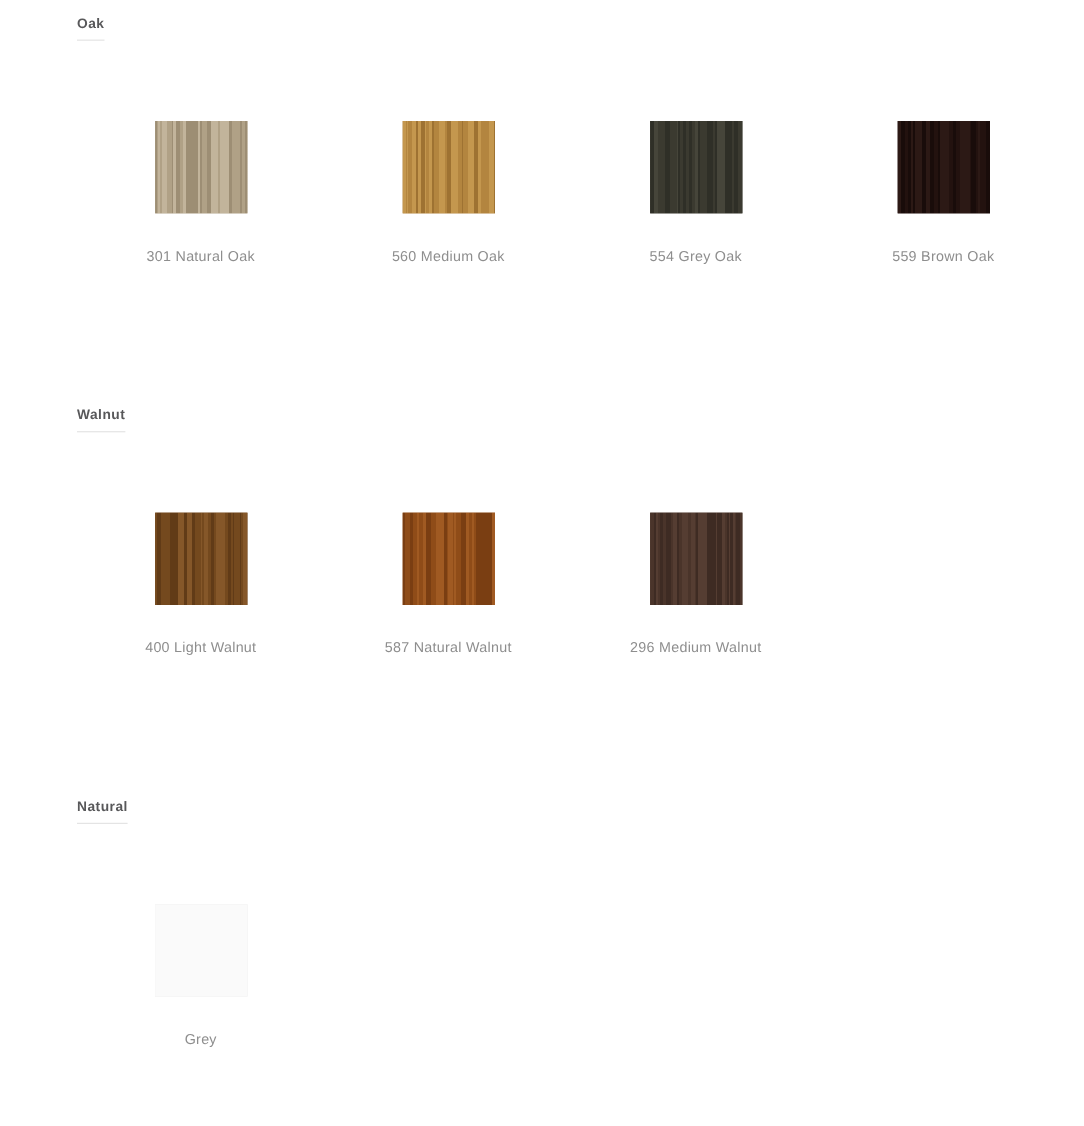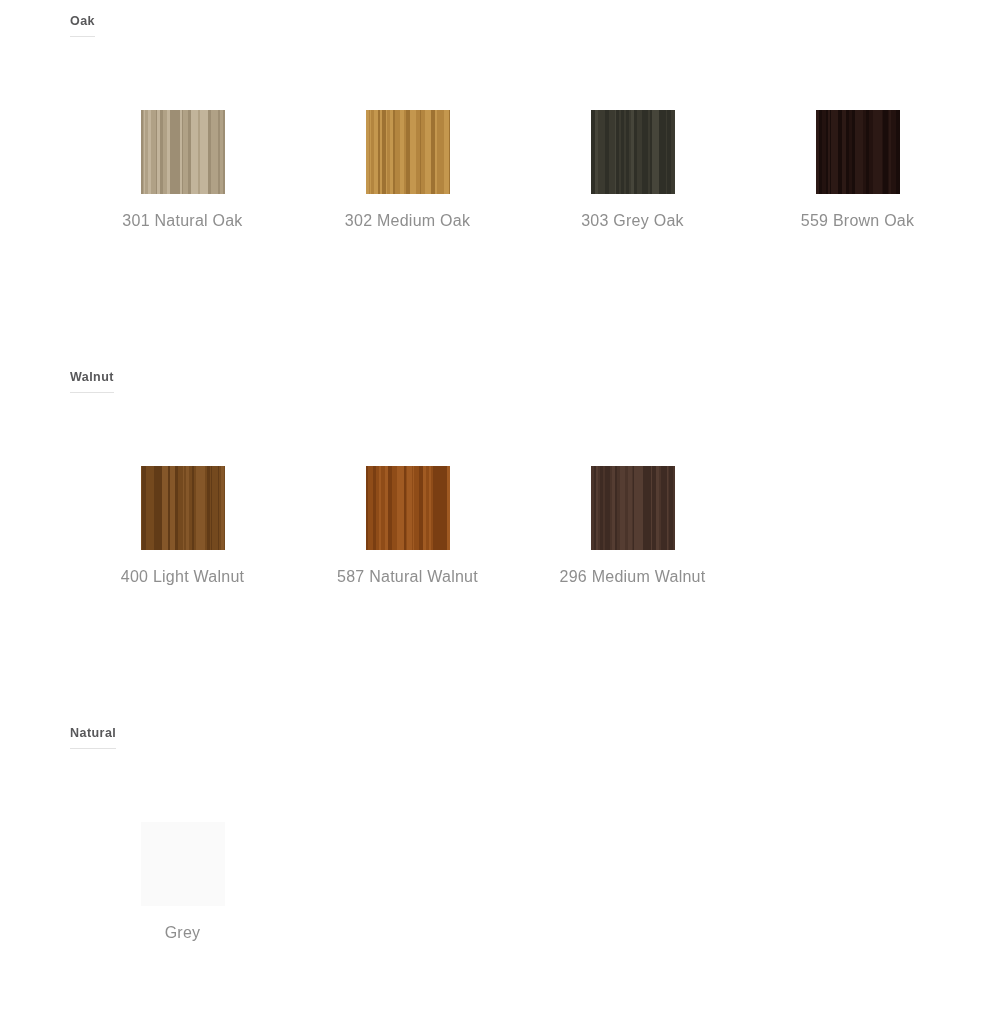--- a/index.html
+++ b/index.html
@@ -72,22 +72,22 @@
     overflow: hidden;
     background-color: #cccccc;
   }
 
   .grain {
     position: absolute;
     left: 0; top: 0; right: 0; bottom: 0;
   }
 
   .swatch-label {
-    margin-top: 20px;
-    font-size: 16px;
+    margin-top: 32px;
+    font-size: 13px;
     letter-spacing: 0.25px;
     color: #8e8e8e;
     text-align: center;
     line-height: 14px;
     white-space: nowrap;
   }
 
   .swatch-chip.bordered {
     box-shadow: inset 0 0 0 1px #ececec;
   }
@@ -103,27 +103,27 @@
         <div class="swatch-cell">
           <div class="swatch-chip" style="background-color: rgb(176, 161, 134);">
             <div class="grain" style="background: linear-gradient(90deg, rgb(157, 142, 116) 0px, rgb(157, 142, 116) 1.73px, rgb(176, 161, 134) 1.73px, rgb(176, 161, 134) 2.92px, rgb(194, 180, 155) 2.92px, rgb(194, 180, 155) 4.03px, rgb(176, 161, 134) 4.03px, rgb(176, 161, 134) 6.6px, rgb(194, 180, 155) 6.6px, rgb(194, 180, 155) 10.5px, rgb(176, 161, 134) 10.5px, rgb(176, 161, 134) 11.95px, rgb(176, 161, 134) 11.95px, rgb(176, 161, 134) 15.48px, rgb(157, 142, 116) 15.48px, rgb(157, 142, 116) 16.49px, rgb(194, 180, 155) 16.49px, rgb(194, 180, 155) 18.61px, rgb(157, 142, 116) 18.61px, rgb(157, 142, 116) 22.48px, rgb(176, 161, 134) 22.48px, rgb(176, 161, 134) 25.53px, rgb(194, 180, 155) 25.53px, rgb(194, 180, 155) 28.53px, rgb(157, 142, 116) 28.53px, rgb(157, 142, 116) 30.97px, rgb(157, 142, 116) 30.97px, rgb(157, 142, 116) 34.06px, rgb(157, 142, 116) 34.06px, rgb(157, 142, 116) 37.01px, rgb(157, 142, 116) 37.01px, rgb(157, 142, 116) 38.95px, rgb(194, 180, 155) 38.95px, rgb(194, 180, 155) 40.75px, rgb(157, 142, 116) 40.75px, rgb(157, 142, 116) 42.31px, rgb(176, 161, 134) 42.31px, rgb(176, 161, 134) 43.54px, rgb(176, 161, 134) 43.54px, rgb(176, 161, 134) 46.74px, rgb(157, 142, 116) 46.74px, rgb(157, 142, 116) 50.49px, rgb(194, 180, 155) 50.49px, rgb(194, 180, 155) 53.6px, rgb(194, 180, 155) 53.6px, rgb(194, 180, 155) 56.85px, rgb(176, 161, 134) 56.85px, rgb(176, 161, 134) 59.17px, rgb(194, 180, 155) 59.17px, rgb(194, 180, 155) 61.29px, rgb(194, 180, 155) 61.29px, rgb(194, 180, 155) 62.68px, rgb(194, 180, 155) 62.68px, rgb(194, 180, 155) 63.73px, rgb(194, 180, 155) 63.73px, rgb(194, 180, 155) 66.97px, rgb(157, 142, 116) 66.97px, rgb(157, 142, 116) 69.58px, rgb(176, 161, 134) 69.58px, rgb(176, 161, 134) 73.49px, rgb(176, 161, 134) 73.49px, rgb(176, 161, 134) 74.3px, rgb(176, 161, 134) 74.3px, rgb(176, 161, 134) 77.31px, rgb(157, 142, 116) 77.31px, rgb(157, 142, 116) 79.37px, rgb(176, 161, 134) 79.37px, rgb(176, 161, 134) 81.61px, rgb(157, 142, 116) 81.61px, rgb(157, 142, 116) 82.95px, rgb(157, 142, 116) 82.95px, rgb(157, 142, 116) 84.53px);"></div>
           </div>
           <div class="swatch-label">301 Natural Oak</div>
         </div>
         <div class="swatch-cell">
           <div class="swatch-chip" style="background-color: rgb(179, 133, 63);">
             <div class="grain" style="background: linear-gradient(90deg, rgb(196, 151, 78) 0px, rgb(196, 151, 78) 2.67px, rgb(179, 133, 63) 2.67px, rgb(179, 133, 63) 3.91px, rgb(196, 151, 78) 3.91px, rgb(196, 151, 78) 4.79px, rgb(179, 133, 63) 4.79px, rgb(179, 133, 63) 8.46px, rgb(196, 151, 78) 8.46px, rgb(196, 151, 78) 12.07px, rgb(158, 114, 50) 12.07px, rgb(158, 114, 50) 14.16px, rgb(196, 151, 78) 14.16px, rgb(196, 151, 78) 16.28px, rgb(158, 114, 50) 16.28px, rgb(158, 114, 50) 20.08px, rgb(196, 151, 78) 20.08px, rgb(196, 151, 78) 21.12px, rgb(179, 133, 63) 21.12px, rgb(179, 133, 63) 22.72px, rgb(179, 133, 63) 22.72px, rgb(179, 133, 63) 23.93px, rgb(196, 151, 78) 23.93px, rgb(196, 151, 78) 27px, rgb(158, 114, 50) 27px, rgb(158, 114, 50) 28.54px, rgb(179, 133, 63) 28.54px, rgb(179, 133, 63) 32.27px, rgb(179, 133, 63) 32.27px, rgb(179, 133, 63) 33.52px, rgb(196, 151, 78) 33.52px, rgb(196, 151, 78) 36.31px, rgb(196, 151, 78) 36.31px, rgb(196, 151, 78) 38.45px, rgb(179, 133, 63) 38.45px, rgb(179, 133, 63) 40.14px, rgb(158, 114, 50) 40.14px, rgb(158, 114, 50) 43.64px, rgb(196, 151, 78) 43.64px, rgb(196, 151, 78) 44.98px, rgb(196, 151, 78) 44.98px, rgb(196, 151, 78) 48.67px, rgb(196, 151, 78) 48.67px, rgb(196, 151, 78) 50.05px, rgb(179, 133, 63) 50.05px, rgb(179, 133, 63) 52.67px, rgb(179, 133, 63) 52.67px, rgb(179, 133, 63) 53.72px, rgb(158, 114, 50) 53.72px, rgb(158, 114, 50) 55.11px, rgb(179, 133, 63) 55.11px, rgb(179, 133, 63) 59.1px, rgb(196, 151, 78) 59.1px, rgb(196, 151, 78) 60.6px, rgb(196, 151, 78) 60.6px, rgb(196, 151, 78) 62.59px, rgb(196, 151, 78) 62.59px, rgb(196, 151, 78) 65.18px, rgb(158, 114, 50) 65.18px, rgb(158, 114, 50) 68.53px, rgb(196, 151, 78) 68.53px, rgb(196, 151, 78) 71.21px, rgb(179, 133, 63) 71.21px, rgb(179, 133, 63) 73.92px, rgb(179, 133, 63) 73.92px, rgb(179, 133, 63) 75.78px, rgb(179, 133, 63) 75.78px, rgb(179, 133, 63) 78.32px, rgb(196, 151, 78) 78.32px, rgb(196, 151, 78) 81px, rgb(196, 151, 78) 81px, rgb(196, 151, 78) 83.31px, rgb(158, 114, 50) 83.31px, rgb(158, 114, 50) 86.29px);"></div>
           </div>
-          <div class="swatch-label">302 Medium Oak</div>
+          <div class="swatch-label">560 Medium Oak</div>
         </div>
         <div class="swatch-cell">
           <div class="swatch-chip" style="background-color: rgb(59, 58, 48);">
             <div class="grain" style="background: linear-gradient(90deg, rgb(47, 47, 39) 0px, rgb(47, 47, 39) 3.6px, rgb(70, 69, 58) 3.6px, rgb(70, 69, 58) 7.37px, rgb(59, 58, 48) 7.37px, rgb(59, 58, 48) 10.97px, rgb(59, 58, 48) 10.97px, rgb(59, 58, 48) 13.72px, rgb(47, 47, 39) 13.72px, rgb(47, 47, 39) 17.68px, rgb(59, 58, 48) 17.68px, rgb(59, 58, 48) 20.5px, rgb(59, 58, 48) 20.5px, rgb(59, 58, 48) 24.06px, rgb(70, 69, 58) 24.06px, rgb(70, 69, 58) 25.21px, rgb(47, 47, 39) 25.21px, rgb(47, 47, 39) 27.57px, rgb(59, 58, 48) 27.57px, rgb(59, 58, 48) 29.74px, rgb(47, 47, 39) 29.74px, rgb(47, 47, 39) 32.54px, rgb(59, 58, 48) 32.54px, rgb(59, 58, 48) 35.12px, rgb(47, 47, 39) 35.12px, rgb(47, 47, 39) 37.92px, rgb(59, 58, 48) 37.92px, rgb(59, 58, 48) 40.49px, rgb(70, 69, 58) 40.49px, rgb(70, 69, 58) 41.55px, rgb(70, 69, 58) 41.55px, rgb(70, 69, 58) 43.45px, rgb(47, 47, 39) 43.45px, rgb(47, 47, 39) 45.56px, rgb(59, 58, 48) 45.56px, rgb(59, 58, 48) 47.87px, rgb(59, 58, 48) 47.87px, rgb(59, 58, 48) 51.41px, rgb(47, 47, 39) 51.41px, rgb(47, 47, 39) 53.33px, rgb(47, 47, 39) 53.33px, rgb(47, 47, 39) 56.79px, rgb(59, 58, 48) 56.79px, rgb(59, 58, 48) 59.45px, rgb(47, 47, 39) 59.45px, rgb(47, 47, 39) 60.59px, rgb(70, 69, 58) 60.59px, rgb(70, 69, 58) 63.99px, rgb(70, 69, 58) 63.99px, rgb(70, 69, 58) 64.98px, rgb(70, 69, 58) 64.98px, rgb(70, 69, 58) 66.41px, rgb(70, 69, 58) 66.41px, rgb(70, 69, 58) 68.32px, rgb(47, 47, 39) 68.32px, rgb(47, 47, 39) 72.17px, rgb(47, 47, 39) 72.17px, rgb(47, 47, 39) 74.81px, rgb(59, 58, 48) 74.81px, rgb(59, 58, 48) 76.5px, rgb(47, 47, 39) 76.5px, rgb(47, 47, 39) 79.84px, rgb(59, 58, 48) 79.84px, rgb(59, 58, 48) 80.98px, rgb(59, 58, 48) 80.98px, rgb(59, 58, 48) 83.84px, rgb(70, 69, 58) 83.84px, rgb(70, 69, 58) 86.82px);"></div>
           </div>
-          <div class="swatch-label">303 Grey Oak</div>
+          <div class="swatch-label">554 Grey Oak</div>
         </div>
         <div class="swatch-cell">
           <div class="swatch-chip" style="background-color: rgb(35, 18, 15);">
             <div class="grain" style="background: linear-gradient(90deg, rgb(44, 25, 21) 0px, rgb(44, 25, 21) 1.33px, rgb(44, 25, 21) 1.33px, rgb(44, 25, 21) 3.34px, rgb(25, 12, 10) 3.34px, rgb(25, 12, 10) 6.29px, rgb(35, 18, 15) 6.29px, rgb(35, 18, 15) 8.63px, rgb(35, 18, 15) 8.63px, rgb(35, 18, 15) 9.79px, rgb(25, 12, 10) 9.79px, rgb(25, 12, 10) 12.36px, rgb(44, 25, 21) 12.36px, rgb(44, 25, 21) 14.26px, rgb(25, 12, 10) 14.26px, rgb(25, 12, 10) 15.38px, rgb(44, 25, 21) 15.38px, rgb(44, 25, 21) 17.32px, rgb(44, 25, 21) 17.32px, rgb(44, 25, 21) 19px, rgb(44, 25, 21) 19px, rgb(44, 25, 21) 22.41px, rgb(25, 12, 10) 22.41px, rgb(25, 12, 10) 26px, rgb(44, 25, 21) 26px, rgb(44, 25, 21) 29.75px, rgb(25, 12, 10) 29.75px, rgb(25, 12, 10) 32.97px, rgb(35, 18, 15) 32.97px, rgb(35, 18, 15) 36.4px, rgb(25, 12, 10) 36.4px, rgb(25, 12, 10) 38.74px, rgb(44, 25, 21) 38.74px, rgb(44, 25, 21) 42.36px, rgb(44, 25, 21) 42.36px, rgb(44, 25, 21) 43.48px, rgb(44, 25, 21) 43.48px, rgb(44, 25, 21) 46.51px, rgb(35, 18, 15) 46.51px, rgb(35, 18, 15) 50.22px, rgb(25, 12, 10) 50.22px, rgb(25, 12, 10) 53.05px, rgb(35, 18, 15) 53.05px, rgb(35, 18, 15) 54.96px, rgb(35, 18, 15) 54.96px, rgb(35, 18, 15) 56.79px, rgb(44, 25, 21) 56.79px, rgb(44, 25, 21) 60.66px, rgb(44, 25, 21) 60.66px, rgb(44, 25, 21) 62.81px, rgb(44, 25, 21) 62.81px, rgb(44, 25, 21) 66.1px, rgb(35, 18, 15) 66.1px, rgb(35, 18, 15) 66.98px, rgb(25, 12, 10) 66.98px, rgb(25, 12, 10) 69.9px, rgb(25, 12, 10) 69.9px, rgb(25, 12, 10) 71.52px, rgb(35, 18, 15) 71.52px, rgb(35, 18, 15) 73.29px, rgb(44, 25, 21) 73.29px, rgb(44, 25, 21) 75.35px, rgb(35, 18, 15) 75.35px, rgb(35, 18, 15) 76.45px, rgb(35, 18, 15) 76.45px, rgb(35, 18, 15) 80.35px, rgb(25, 12, 10) 80.35px, rgb(25, 12, 10) 82.98px, rgb(25, 12, 10) 82.98px, rgb(25, 12, 10) 86.18px);"></div>
           </div>
           <div class="swatch-label">559 Brown Oak</div>
         </div>
       </div>
   </div>
 

